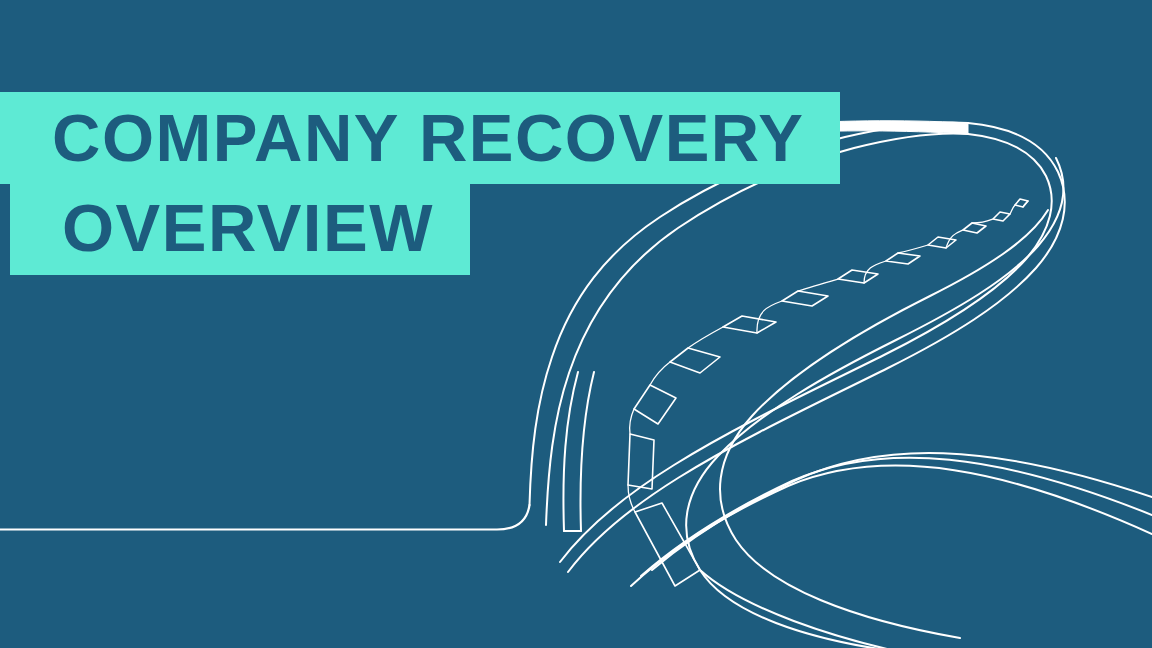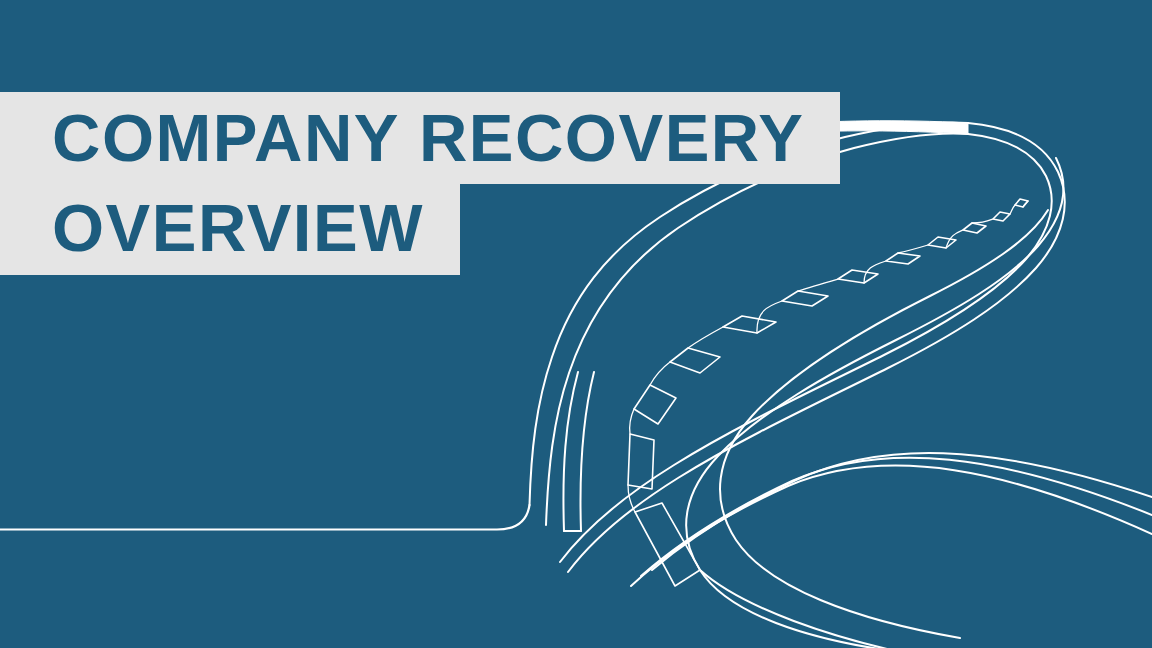--- a/index.html
+++ b/index.html
@@ -30,32 +30,33 @@
     position: absolute;
     left: 0;
     top: 92px;
     width: 760px;
     z-index: 5;
   }
   .title-row {
     display: flex;
   }
   .title-box {
-    background: #e5e5e5;
+    background: #5eead4;
     display: inline-block;
     box-sizing: border-box;
   }
   .title-line-1 {
     padding: 14px 36px 14px 52px;
     height: 92px;
   }
   .title-line-2 {
     padding: 12px 36px 16px 52px;
     height: 91px;
     margin-top: 0;
+    margin-left: 10px;
   }
   .title-text {
     color: #1d5c7e;
     font-family: "Liberation Sans", sans-serif;
     font-weight: bold;
     font-size: 67px;
     line-height: 64px;
     letter-spacing: 1.5px;
     white-space: nowrap;
     display: block;

